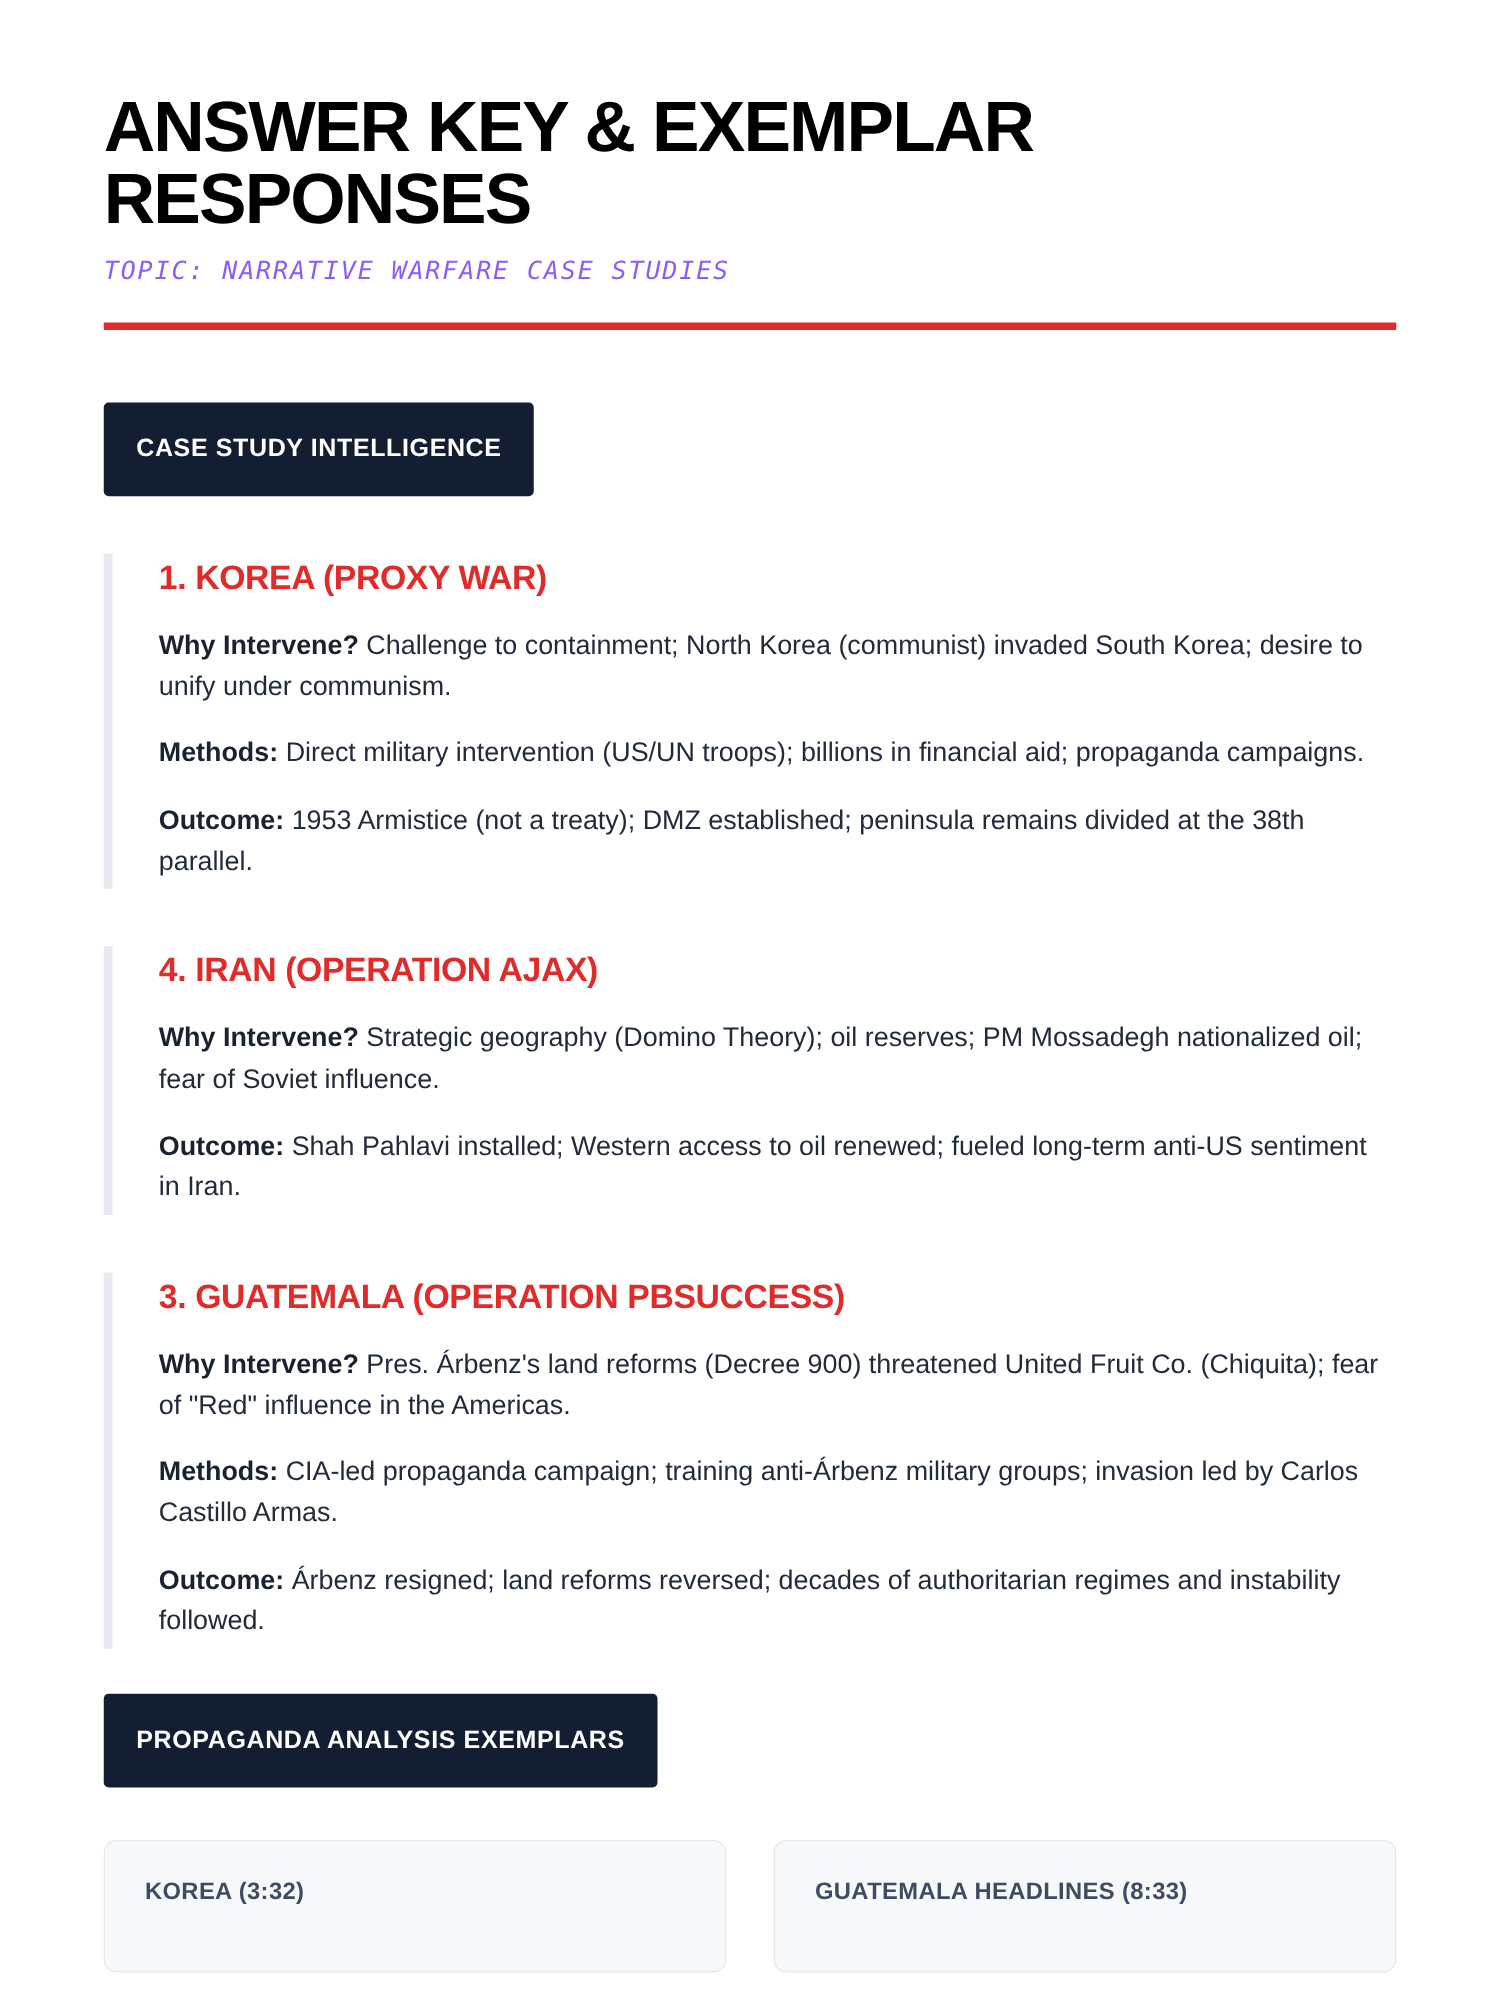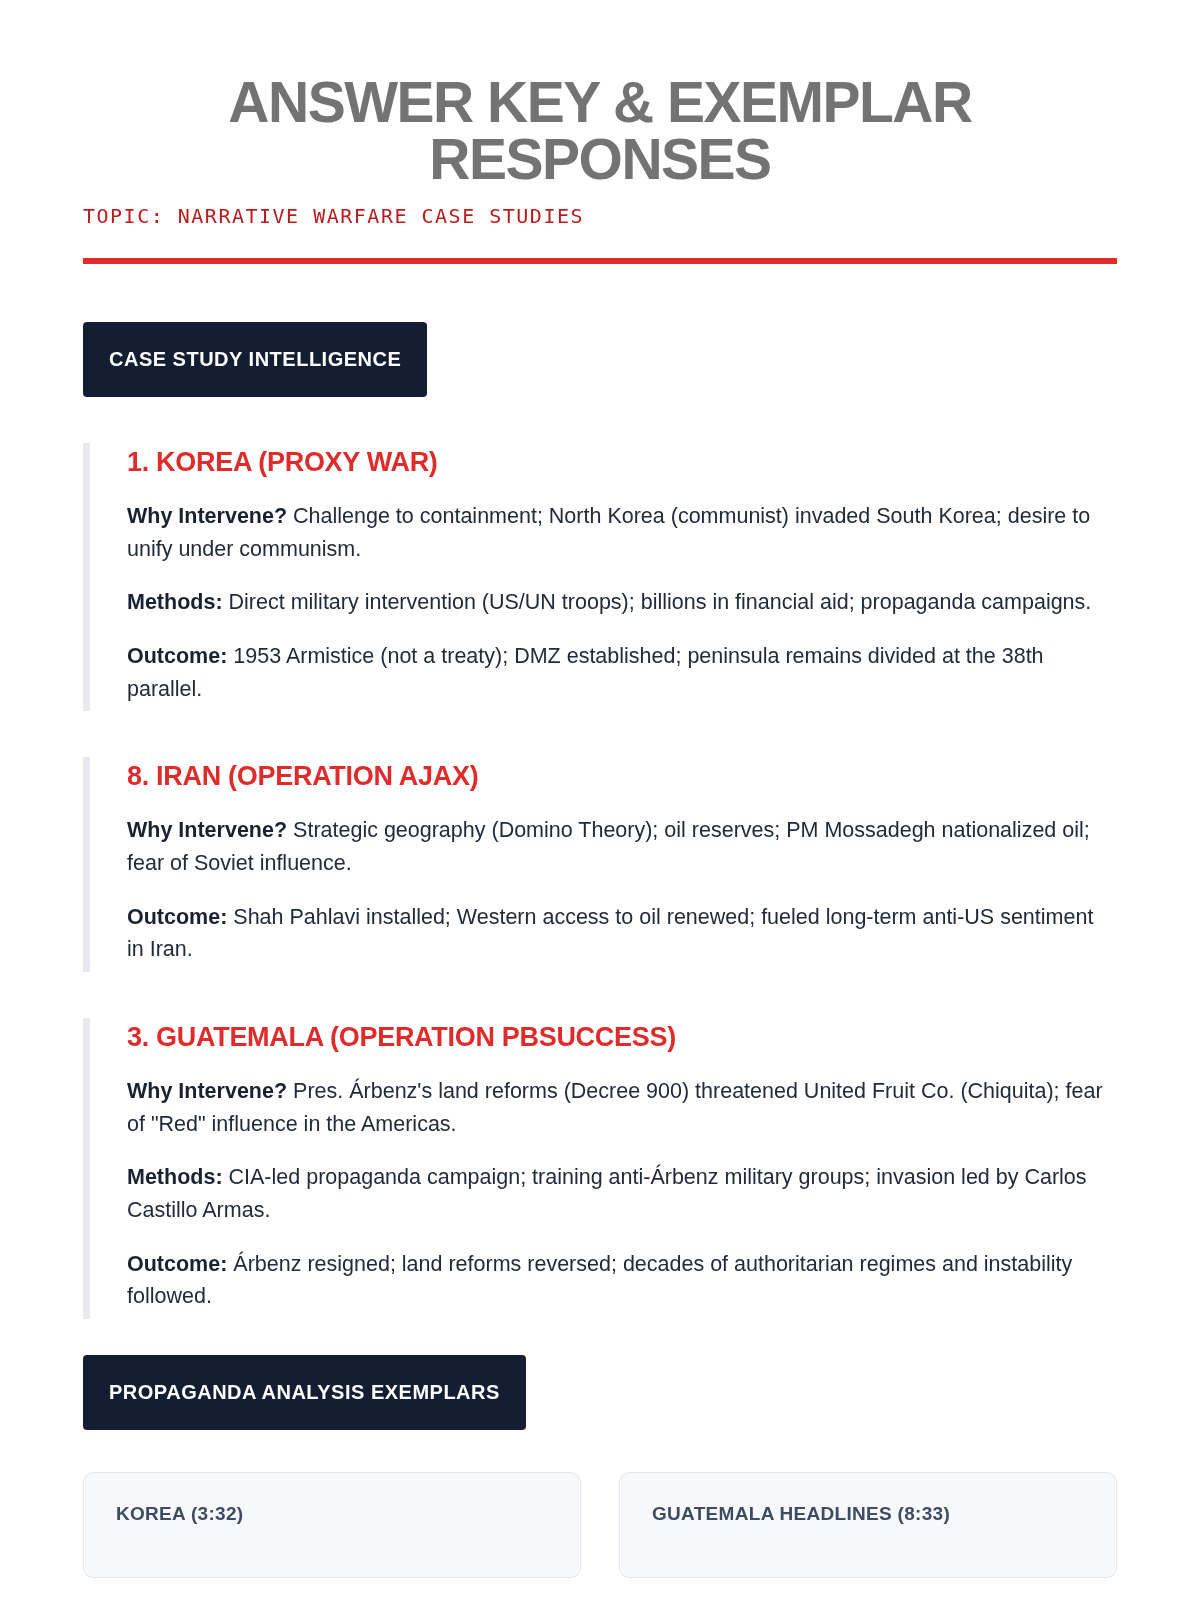--- a/index.html
+++ b/index.html
@@ -13,29 +13,29 @@
     color: #222b3a;
   }
   .container { padding: 74px 83px 0 83px; }
 
   .doc-title {
     margin: 0 0 16px 0;
     font-size: 57px;
     line-height: 1.0;
     font-weight: 900;
     letter-spacing: -1.5px;
-    color: #737373;
-    text-align: center;
+    color: #000000;
   }
   .doc-subtitle {
     margin: 0;
     font-family: "DejaVu Sans Mono", monospace;
     font-size: 20px;
     letter-spacing: 1.5px;
-    color: #b91c1c;
+    color: #8b5cf6;
+    font-style: italic;
   }
   .red-rule {
     height: 6px;
     background: #e02b2b;
     border: none;
     margin: 30px 0 0 0;
   }
 
   .badge {
     display: inline-block;
@@ -105,21 +105,21 @@
   </div>
 
   <section class="case">
     <h2 class="case-heading">1. KOREA (PROXY WAR)</h2>
     <p class="case-para"><strong>Why Intervene?</strong><span> Challenge to containment; North Korea (communist) invaded South Korea; desire to unify under communism.</span></p>
     <p class="case-para"><strong>Methods:</strong><span> Direct military intervention (US/UN troops); billions in financial aid; propaganda campaigns.</span></p>
     <p class="case-para"><strong>Outcome:</strong><span> 1953 Armistice (not a treaty); DMZ established; peninsula remains divided at the 38th parallel.</span></p>
   </section>
 
   <section class="case">
-    <h2 class="case-heading">8. IRAN (OPERATION AJAX)</h2>
+    <h2 class="case-heading">4. IRAN (OPERATION AJAX)</h2>
     <p class="case-para"><strong>Why Intervene?</strong><span> Strategic geography (Domino Theory); oil reserves; PM Mossadegh nationalized oil; fear of Soviet influence.</span></p>
     <p class="case-para"><strong>Outcome:</strong><span> Shah Pahlavi installed; Western access to oil renewed; fueled long-term anti-US sentiment in Iran.</span></p>
   </section>
 
   <section class="case">
     <h2 class="case-heading">3. GUATEMALA (OPERATION PBSUCCESS)</h2>
     <p class="case-para"><strong>Why Intervene?</strong><span> Pres. Árbenz's land reforms (Decree 900) threatened United Fruit Co. (Chiquita); fear of "Red" influence in the Americas.</span></p>
     <p class="case-para"><strong>Methods:</strong><span> CIA-led propaganda campaign; training anti-Árbenz military groups; invasion led by Carlos Castillo Armas.</span></p>
     <p class="case-para"><strong>Outcome:</strong><span> Árbenz resigned; land reforms reversed; decades of authoritarian regimes and instability followed.</span></p>
   </section>

